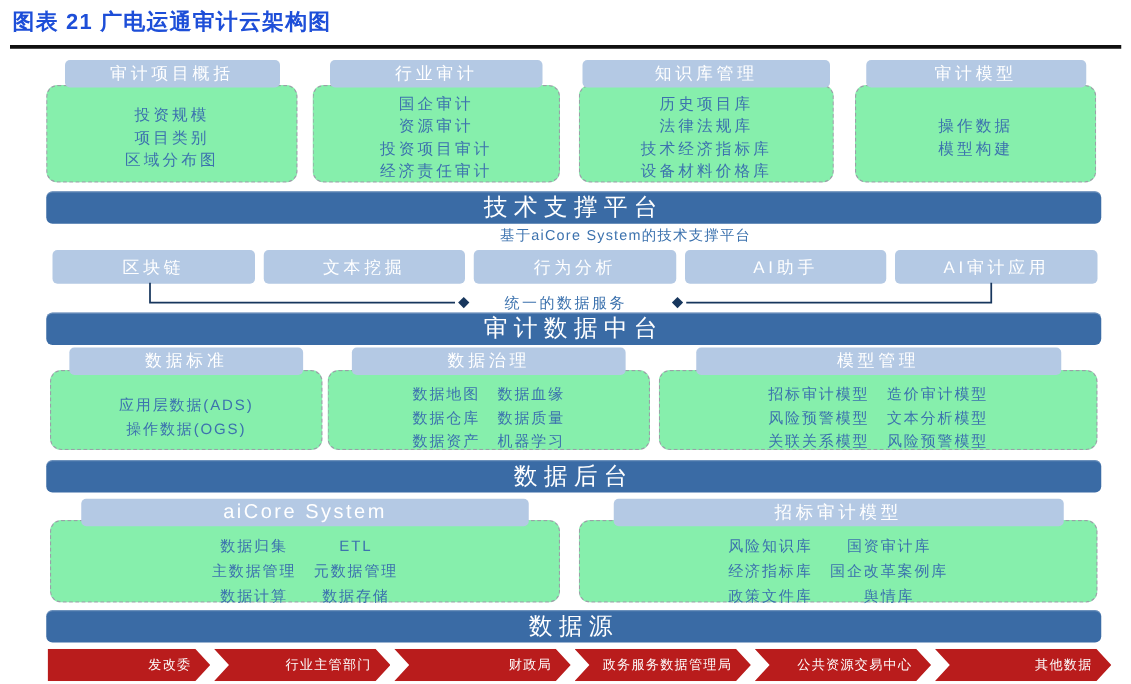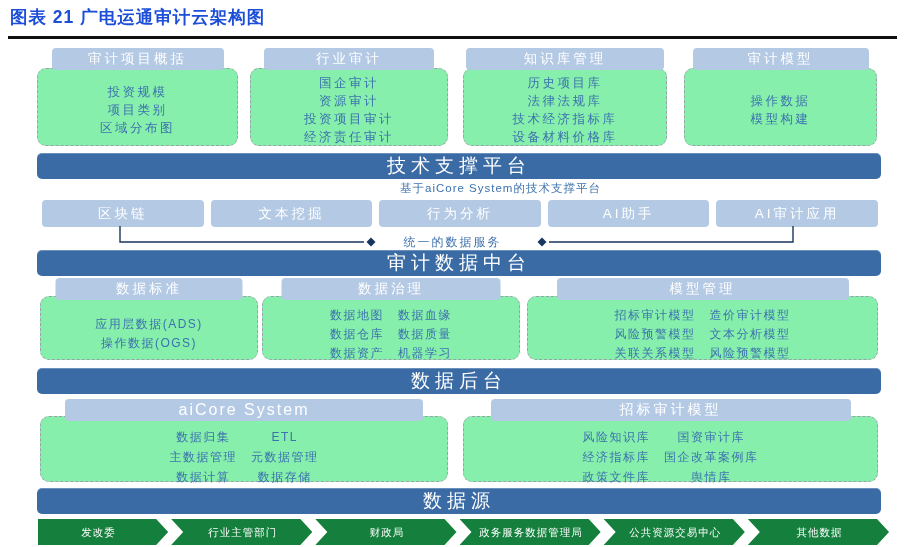--- a/index.html
+++ b/index.html
@@ -57,22 +57,22 @@
     color:#3C72AE;font-size:12px;line-height:19px;letter-spacing:1.5px;text-align:center;
   }
   .grid2{display:grid;grid-template-columns:auto auto;column-gap:14px;justify-content:center;}
   .grid2 span{line-height:19px;justify-self:center;}
   .b-sec .sec-body{padding-top:10px;}
   .b-sec .grid2 span{line-height:20px;}
   .pill-latin{font-size:16px;letter-spacing:2px;}
   
   .chevrow{position:absolute;left:38px;top:519px;width:851px;height:26px;display:flex;gap:3px;}
   .chev{
-    flex:1;background:#15803d;color:#fdfdfd;font-size:10.5px;line-height:12px;letter-spacing:1px;
-    display:flex;align-items:center;justify-content:center;text-align:center;
+    flex:1;background:#b91c1c;color:#fdfdfd;font-size:10.5px;line-height:12px;letter-spacing:1px;
+    display:flex;align-items:center;justify-content:flex-end;text-align:center;
     box-sizing:border-box;padding:0 15px 0 17px;
     clip-path:polygon(0 0,calc(100% - 12px) 0,100% 50%,calc(100% - 12px) 100%,0 100%,12px 50%);
   }
   .chev:first-child{
     clip-path:polygon(0 0,calc(100% - 12px) 0,100% 50%,calc(100% - 12px) 100%,0 100%);
     padding-left:6px;
   }
 </style>
 </head>
 <body>

